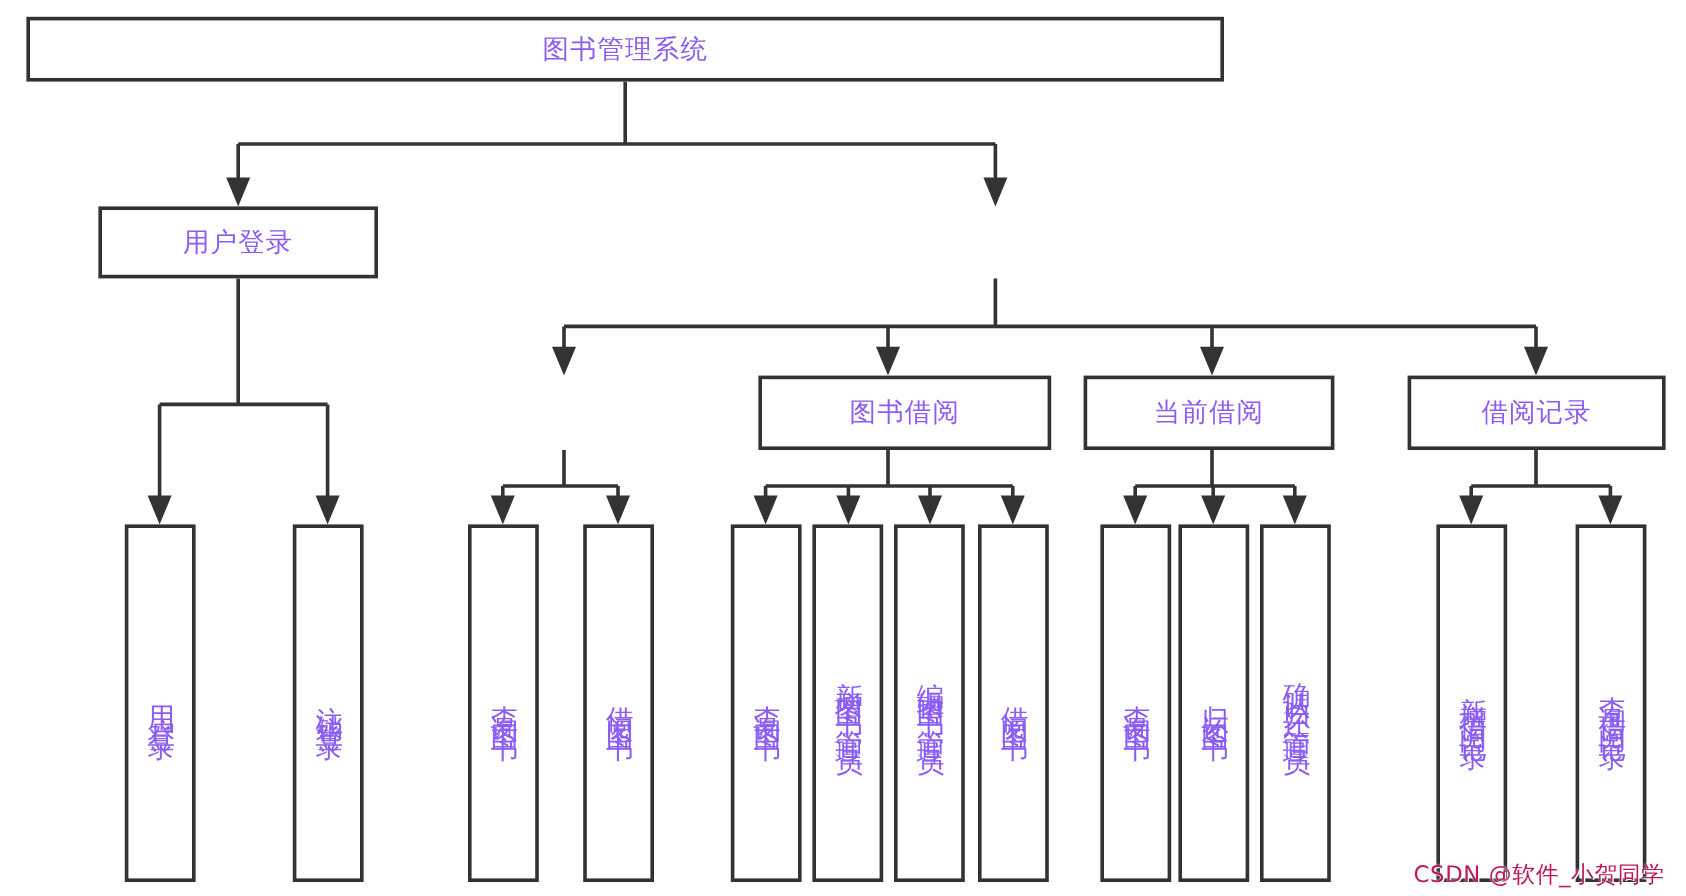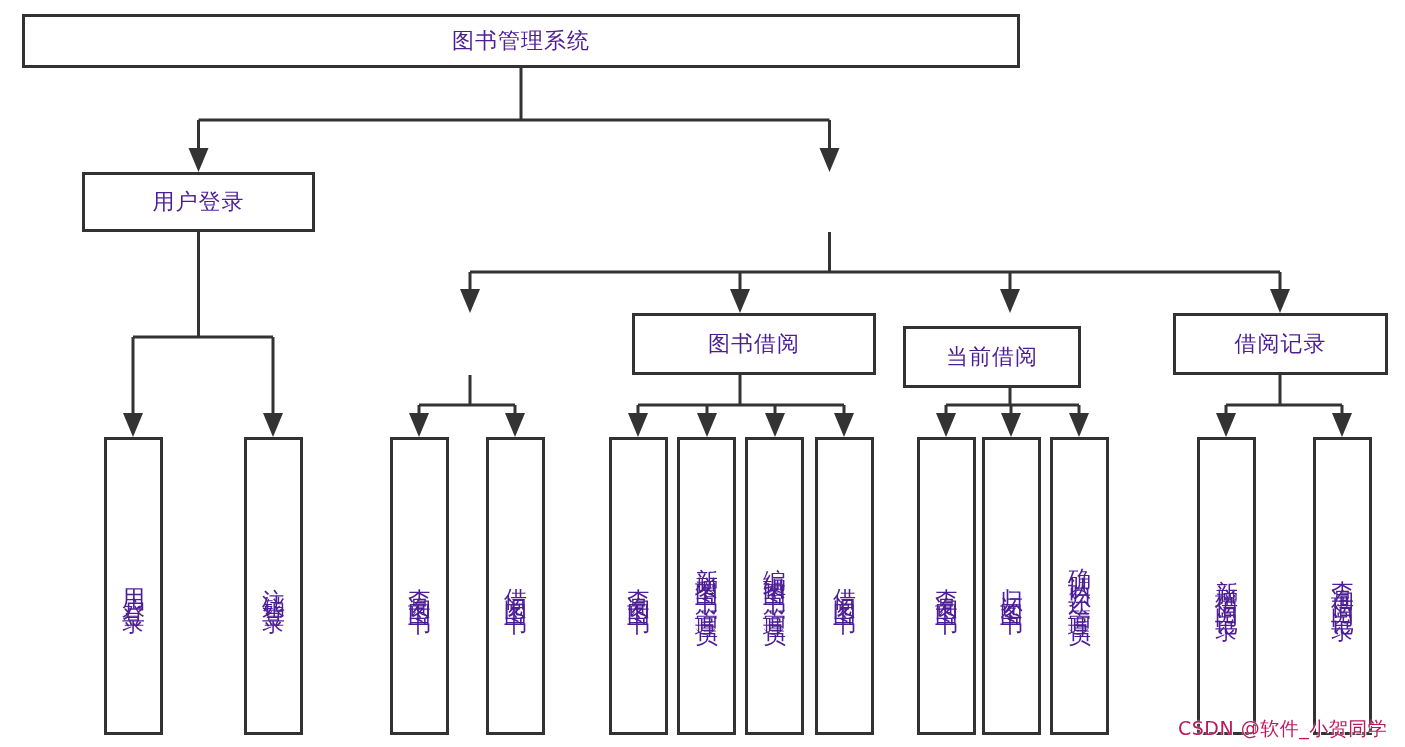--- a/index.html
+++ b/index.html
@@ -15,21 +15,21 @@
     position: absolute;
     left: 0; top: 0;
     width: 1405px; height: 747px;
     pointer-events: none;
   }
   .node {
     position: absolute;
     box-sizing: border-box;
     background: #ffffff;
     border: 3px solid #323232;
-    color: #4c1d95;
+    color: #8b5cf6;
     display: flex;
     align-items: center;
     justify-content: center;
     text-align: center;
   }
   .h-node { font-size: 22px; letter-spacing: 1px; }
   .v-node span {
     writing-mode: vertical-rl;
     text-orientation: mixed;
     font-size: 23px;
@@ -96,21 +96,21 @@
     <span>图书管理系统</span>
   </div>
 
   <div class="node h-node" style="left:82px; top:172px; width:233px; height:60px;">
     <span>用户登录</span>
   </div>
 
   <div class="node h-node" style="left:632px; top:313px; width:244px; height:62px;">
     <span>图书借阅</span>
   </div>
-  <div class="node h-node" style="left:903px; top:313px; width:178px; height:62px;margin-top:13px;">
+  <div class="node h-node" style="left:903px; top:313px; width:209px; height:62px;">
     <span>当前借阅</span>
   </div>
   <div class="node h-node" style="left:1173px; top:313px; width:215px; height:62px;">
     <span>借阅记录</span>
   </div>
 
   <div class="node v-node" style="left:104px; top:437px; width:59px; height:298px;">
     <span>用户登录</span>
   </div>
   <div class="node v-node" style="left:244px; top:437px; width:59px; height:298px;">

